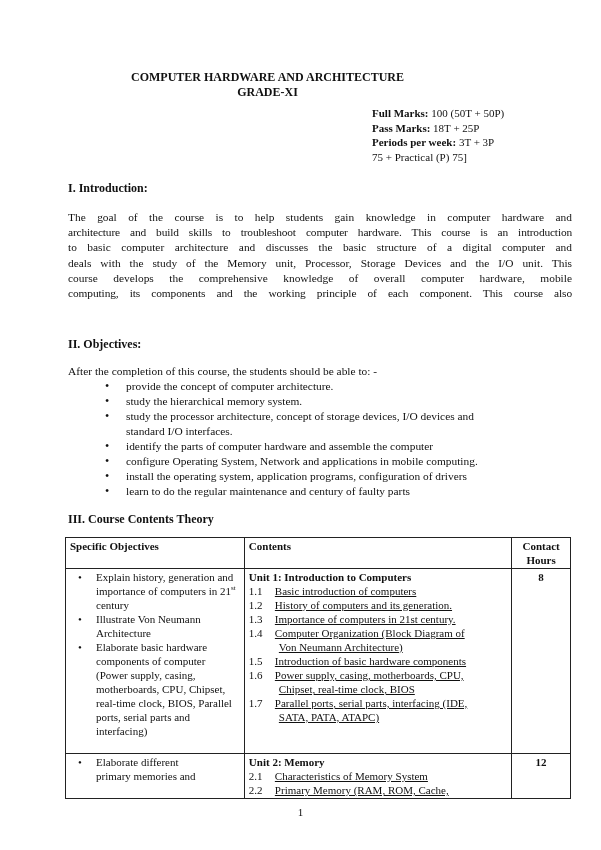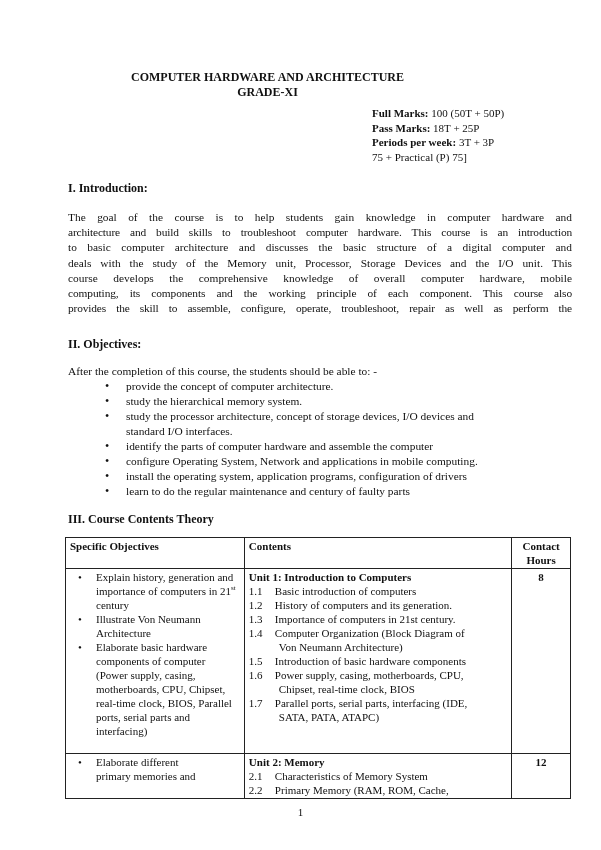--- a/index.html
+++ b/index.html
@@ -30,21 +30,21 @@
     table.course th.hrs, table.course td.hrs { text-align: center; font-weight: bold; }
     .col1 { width: 171px; }
     .col2 { width: 261px; }
     .col3 { width: 50px; }
     ul.sobj { margin: 0; padding: 0; list-style: none; }
     ul.sobj li { position: relative; padding-left: 26px; }
     ul.sobj li::before { content: "•"; position: absolute; left: 8px; top: 0; }
     .unit-title { font-weight: bold; }
     .ci { display: flex; }
     .ci .num { width: 26px; flex: none; }
-    .ci .txt { flex: 1; }
+    .ci .txt { flex: 1; text-decoration: underline; }
     .ci .txt .cont { display: block; padding-left: 4px; }
     sup { font-size: 7px; line-height: 0; }
     .pagenum { left: 0; width: 601px; text-align: center; top: 805px; font-size: 11px; }
   </style>
 </head>
 <body>
 
 <div>
 
   <div class="abs title" style="top:70px;">COMPUTER HARDWARE AND ARCHITECTURE</div>
@@ -59,21 +59,20 @@
 
   <div class="abs heading" style="top:181px;">I. Introduction:</div>
 
   <div class="abs para" style="top:210px; line-height:15.2px;">
     <span class="line">The goal of the course is to help students gain knowledge in computer hardware and</span>
     <span class="line" style="letter-spacing:-0.15px;">architecture and build skills to troubleshoot computer hardware. This course is an introduction</span>
     <span class="line">to basic computer architecture and discusses the basic structure of a digital computer and</span>
     <span class="line">deals with the study of the Memory unit, Processor, Storage Devices and the I/O unit. This</span>
     <span class="line">course develops the comprehensive knowledge of overall computer hardware, mobile</span>
     <span class="line" style="letter-spacing:-0.1px;">computing, its components and the working principle of each component. This course also</span>
-    <span class="line" style="letter-spacing:-0.15px;">provides the skill to assemble, configure, operate, troubleshoot, repair as well as perform the</span>
   </div>
 
   <div class="abs heading" style="top:337px;">II. Objectives:</div>
   <div class="abs" style="left:68px; top:364px;">After the completion of this course, the students should be able to: -</div>
 
   <ul class="obj">
     <li>provide the concept of computer architecture.</li>
     <li>study the hierarchical memory system.</li>
     <li style="width:370px;">study the processor architecture, concept of storage devices, I/O devices and standard I/O interfaces.</li>
     <li>identify the parts of computer hardware and assemble the computer</li>

